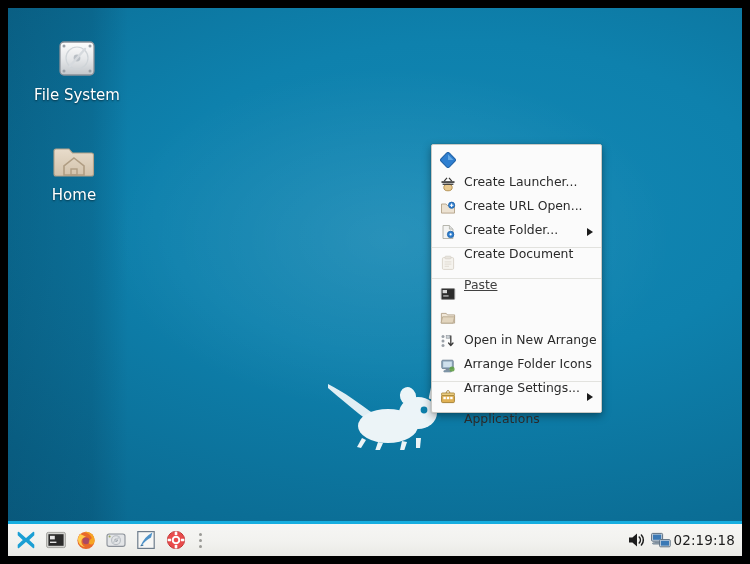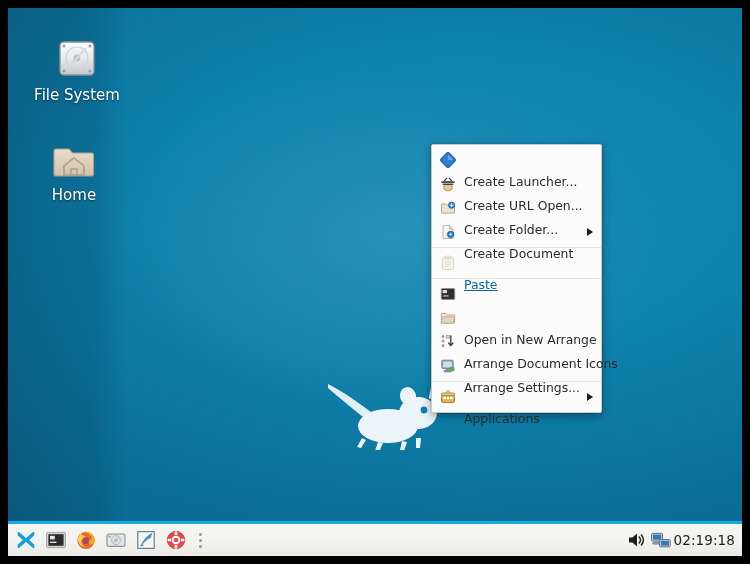--- a/index.html
+++ b/index.html
@@ -67,21 +67,21 @@
   }
   .menu-item{
     display:flex; align-items:center; height:24px; padding:0 6px 0 7px;
     font-size:12.4px; color:#2a2a2a; white-space:nowrap; cursor:default;
   }
   .menu-item .mi-icon{
     width:17px; height:17px; margin-right:8px; flex:0 0 17px;
     display:flex; align-items:center; justify-content:center;
   }
   .menu-item .mi-label{ flex:1 1 auto; line-height:16px;margin-top:44px; }
-  .menu-item.disabled .mi-label{ color:#0369a1;text-decoration:underline; }
+  .menu-item.disabled .mi-label{ color:#404040;text-decoration:underline; }
   .menu-item.disabled .mi-icon{ opacity:.42; }
   .menu-item .mi-arrow{
     width:0; height:0; margin-left:6px; margin-right:2px;
     border-left:6px solid #1b1b1b;
     border-top:4.5px solid transparent;
     border-bottom:4.5px solid transparent;
   }
   .menu-sep{ height:1px; background:#e2e2de; margin:3px 0 3px 0; }
 
   
@@ -262,21 +262,21 @@
       <div class="menu-item">
         <span class="mi-icon">
           <svg width="16" height="16" viewBox="0 0 16 16">
             <circle cx="3" cy="2.6" r="1.5" fill="#9aa0a7"></circle>
             <circle cx="3" cy="7" r="1.5" fill="#9aa0a7"></circle>
             <circle cx="3" cy="11.4" r="1.5" fill="#9aa0a7"></circle>
             <rect x="6.2" y="1.6" width="3.6" height="2.6" fill="#cdd2d6" stroke="#8f959c" stroke-width=".6"></rect>
             <path d="M10.8 2 v9 M8.6 9 l2.2 2.6 l2.2 -2.6" stroke="#3a3a3a" stroke-width="1.3" fill="none" stroke-linecap="round" stroke-linejoin="round"></path>
           </svg>
         </span>
-        <span class="mi-label">Arrange Document Icons</span>
+        <span class="mi-label">Arrange Folder Icons</span>
       </div>
 
       <div class="menu-item">
         <span class="mi-icon">
           <svg width="16" height="16" viewBox="0 0 16 16">
             <rect x="1.8" y="2.2" width="11.4" height="8.4" rx="1" fill="#8fa8bd" stroke="#6b7f91" stroke-width=".9"></rect>
             <rect x="3.2" y="3.6" width="8.6" height="5.6" fill="#cfe0ec"></rect>
             <rect x="5.6" y="11" width="4" height="1.6" fill="#7b8c9c"></rect>
             <rect x="3.8" y="12.6" width="7.6" height="1.3" rx=".5" fill="#8fa8bd" stroke="#6b7f91" stroke-width=".7"></rect>
             <circle cx="12" cy="11" r="2.6" fill="#5f9e45" opacity=".9"></circle>

